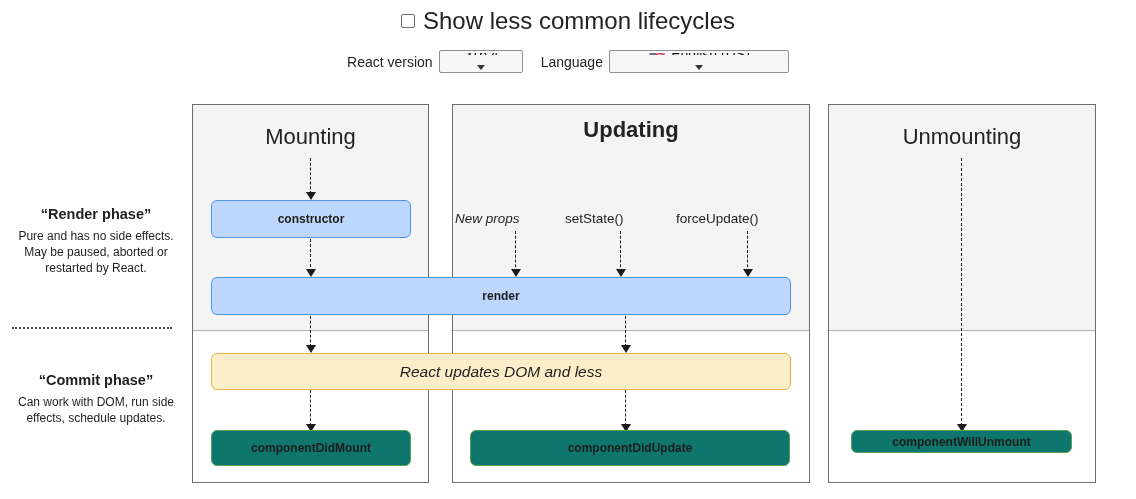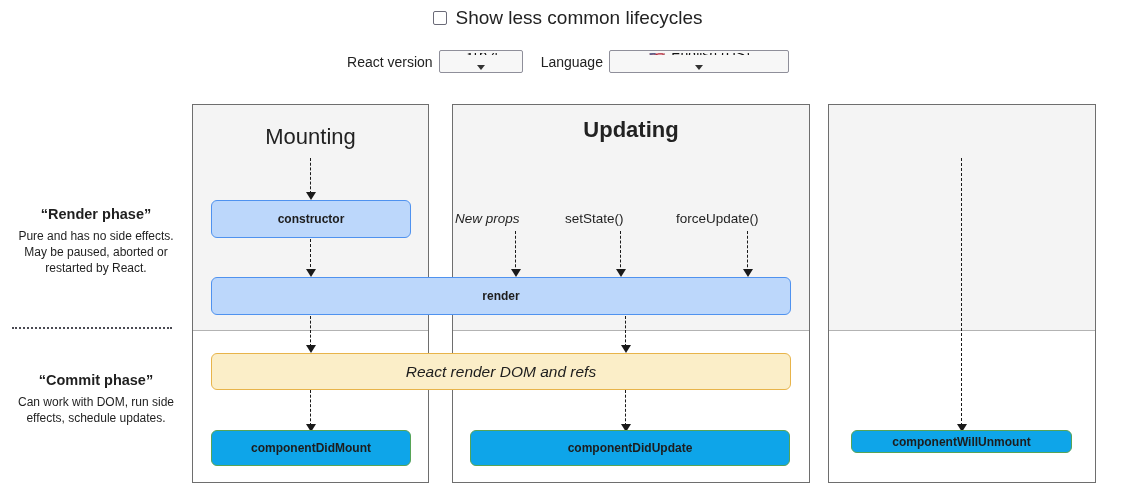--- a/index.html
+++ b/index.html
@@ -18,21 +18,21 @@
   
   .header {
     position: absolute;
     left: 0; top: 8px; width: 1136px;
     text-align: center;
   }
   .header-label {
     display: inline-flex;
     align-items: center;
     gap: 8px;
-    font-size: 19px;
+    font-size: 24px;
     font-weight: 400;
     color: #222222;
     line-height: 1.1;
     cursor: pointer;
   }
   .chk {
     width: 14px; height: 14px;
     border: 1.6px solid #6b6b78;
     border-radius: 2px;
     background: #ffffff;
@@ -139,21 +139,21 @@
     display: flex;
     align-items: center;
     justify-content: center;
     font-size: 12px;
     font-weight: 700;
     color: #1d1d1d;
     z-index: 5;
     cursor: pointer;
   }
   .lbox.blue   { background: #bcd7fb; border: 1.5px solid #4f92ef; }
-  .lbox.green  { background: #0ea5e9; border: 1.5px solid #57a457; }
+  .lbox.green  { background: #0f766e; border: 1.5px solid #57a457; }
   .lbox.yellow {
     background: #fbeec8; border: 1.5px solid #e8b44a;
     font-style: italic; font-weight: 400; font-size: 15.5px;
   }
 
   
   .trigger {
     position: absolute;
     font-size: 13.5px;
     color: #1f1f1f;
@@ -225,20 +225,21 @@
     <div class="panel-title" style="top:19px;">Mounting</div>
   </div>
 
   <div class="panel" style="left:452px; top:104px; width:358px; height:379px;">
     <div class="panel-render" style="height:226px;"></div>
     <div class="panel-title" style="top:12px;font-weight:bold;">Updating</div>
   </div>
 
   <div class="panel" style="left:828px; top:104px; width:268px; height:379px;">
     <div class="panel-render" style="height:226px;"></div>
+    <div class="panel-title" style="top:19px;">Unmounting</div>
   </div>
 
   <div class="trigger italic" style="left:455px; top:211px; width:122px;">New props</div>
   <div class="trigger" style="left:565px; top:211px; width:110px;">setState()</div>
   <div class="trigger" style="left:676px; top:211px; width:120px;">forceUpdate()</div>
 
   <div class="arrow-line" style="left:310px; top:158px; height:36px;"></div>
   <div class="arrow-head" style="left:306px; top:192px;"></div>
 
   <div class="arrow-line" style="left:310px; top:239px; height:33px;"></div>
@@ -265,21 +266,21 @@
   <div class="arrow-line" style="left:625px; top:390px; height:36px;"></div>
   <div class="arrow-head" style="left:621px; top:424px;"></div>
 
   <div class="arrow-line" style="left:961px; top:158px; height:268px;"></div>
   <div class="arrow-head" style="left:957px; top:424px;"></div>
 
   <div class="lbox blue" style="left:211px; top:200px; width:200px; height:38px;">constructor</div>
 
   <div class="lbox blue" style="left:211px; top:277px; width:580px; height:38px;">render</div>
 
-  <div class="lbox yellow" style="left:211px; top:353px; width:580px; height:37px;">React render DOM and refs</div>
+  <div class="lbox yellow" style="left:211px; top:353px; width:580px; height:37px;">React updates DOM and less</div>
 
   <div class="lbox green" style="left:211px; top:430px; width:200px; height:36px;">componentDidMount</div>
 
   <div class="lbox green" style="left:470px; top:430px; width:320px; height:36px;">componentDidUpdate</div>
 
   <div class="lbox green" style="left:851px; top:430px; width:221px; height:23px;">componentWillUnmount</div>
 
 </div>
 
 </body></html>

